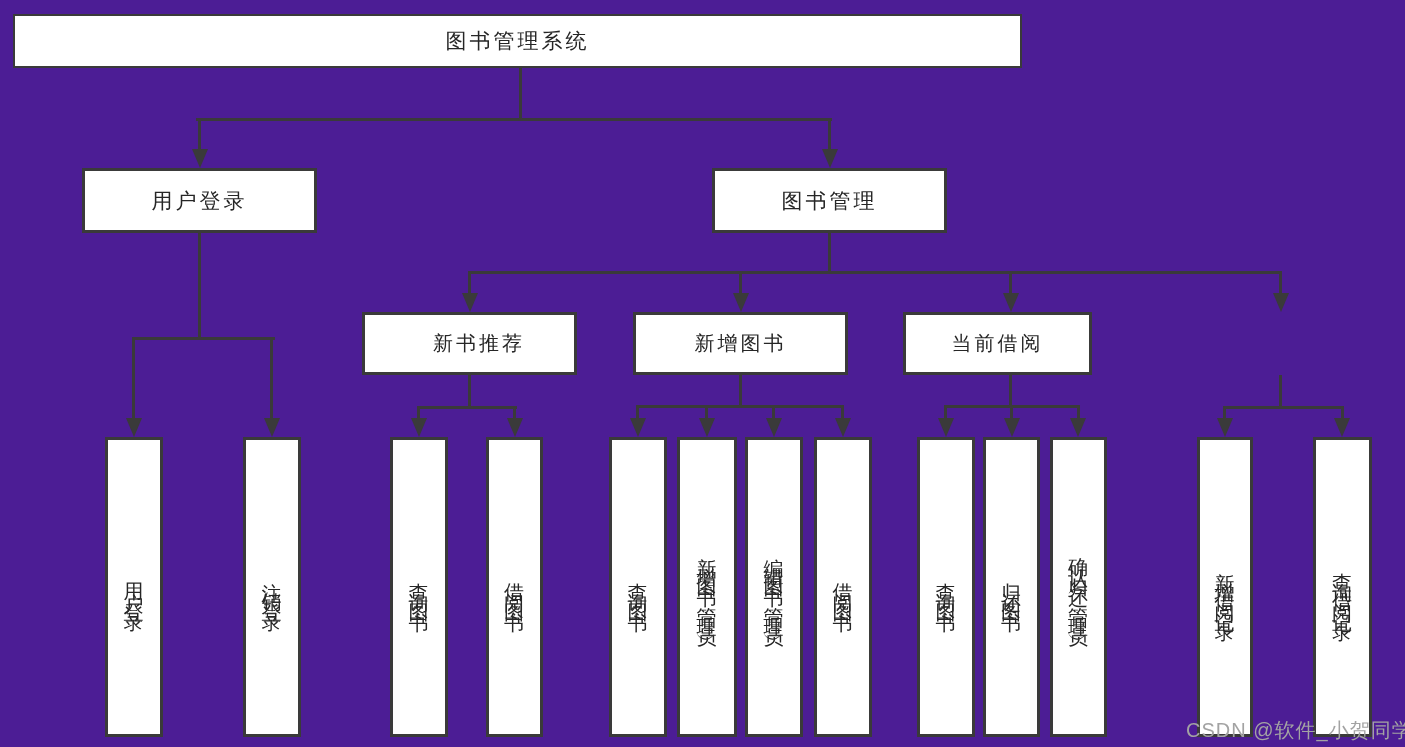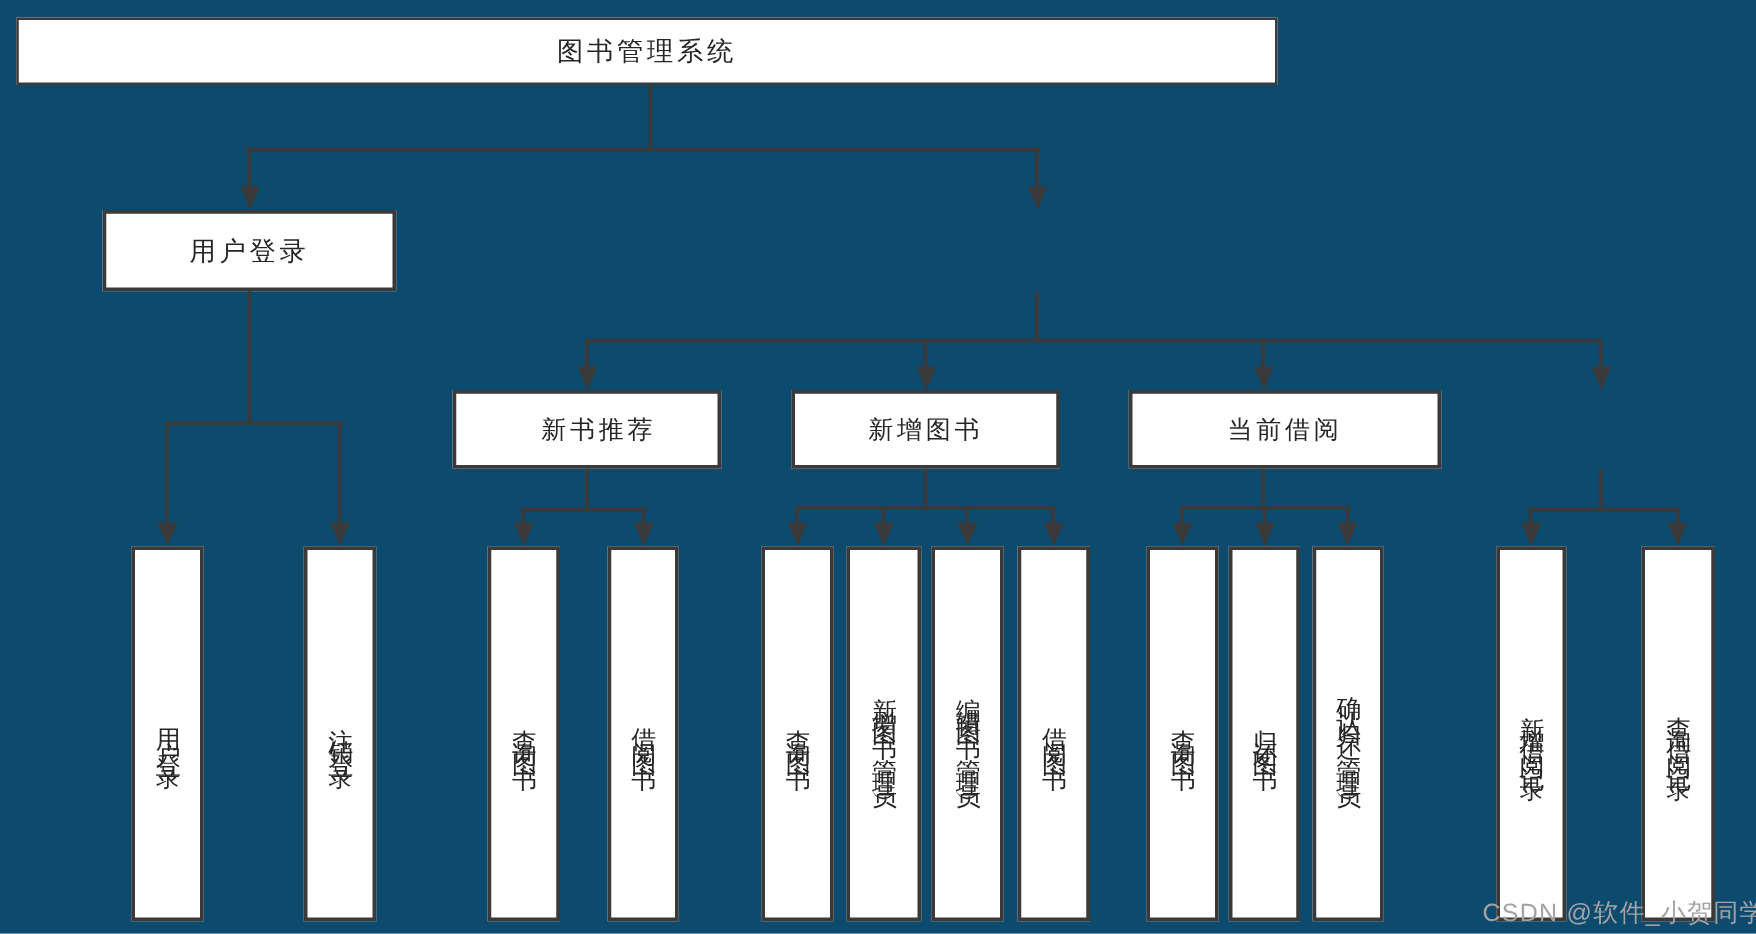--- a/index.html
+++ b/index.html
@@ -4,21 +4,21 @@
 <style>
   :root{
     --line:#3a3a3a;
     --text:#262626;
   }
   *{box-sizing:border-box;}
   html,body{margin:0;padding:0;background:#ffffff;}
   .stage{
     position:relative;
     width:1405px;height:747px;
-    background:#0c4a6e;
+    background:#4c1d95;
     overflow:hidden;
     font-family:"Liberation Sans","DejaVu Sans",sans-serif;
   }
   
   .box{
     position:absolute;
     border:3px solid var(--line);
     background:#ffffff;
     display:flex;align-items:center;justify-content:center;
     color:var(--text);
@@ -65,20 +65,23 @@
   <div class="vline" style="left:519px;top:67px;height:53px;"></div>
   <div class="hline" style="left:196px;top:118px;width:636px;"></div>
   <div class="vline" style="left:198px;top:118px;height:31px;"></div>
   <div class="arr" style="left:192px;top:149px;"></div>
   <div class="vline" style="left:828px;top:118px;height:31px;"></div>
   <div class="arr" style="left:822px;top:149px;"></div>
 
   <div class="box h" style="left:82px;top:168px;width:235px;height:65px;">
     <span>用户登录</span>
   </div>
+  <div class="box h" style="left:712px;top:168px;width:235px;height:65px;">
+    <span>图书管理</span>
+  </div>
 
   <div class="vline" style="left:198px;top:233px;height:106px;"></div>
   <div class="hline" style="left:132px;top:337px;width:143px;"></div>
   <div class="vline" style="left:132px;top:337px;height:81px;"></div>
   <div class="arr" style="left:126px;top:418px;"></div>
   <div class="vline" style="left:270px;top:337px;height:81px;"></div>
   <div class="arr" style="left:264px;top:418px;"></div>
 
   <div class="vline" style="left:828px;top:233px;height:40px;"></div>
   <div class="hline" style="left:468px;top:271px;width:814px;"></div>
@@ -90,21 +93,21 @@
   <div class="arr" style="left:1003px;top:293px;"></div>
   <div class="vline" style="left:1279px;top:271px;height:24px;"></div>
   <div class="arr" style="left:1273px;top:293px;"></div>
 
   <div class="box h" style="left:362px;top:312px;width:215px;height:63px;font-size:20px;padding-left:19px;">
     <span>新书推荐</span>
   </div>
   <div class="box h" style="left:633px;top:312px;width:215px;height:63px;font-size:20px;">
     <span>新增图书</span>
   </div>
-  <div class="box h" style="left:903px;top:312px;width:250px;height:63px;font-size:20px;">
+  <div class="box h" style="left:903px;top:312px;width:189px;height:63px;font-size:20px;">
     <span>当前借阅</span>
   </div>
 
   <div class="vline" style="left:468px;top:375px;height:33px;"></div>
   <div class="hline" style="left:417px;top:406px;width:100px;"></div>
   <div class="vline" style="left:417px;top:406px;height:14px;"></div>
   <div class="arr" style="left:411px;top:418px;"></div>
   <div class="vline" style="left:513px;top:406px;height:14px;"></div>
   <div class="arr" style="left:507px;top:418px;"></div>
 

